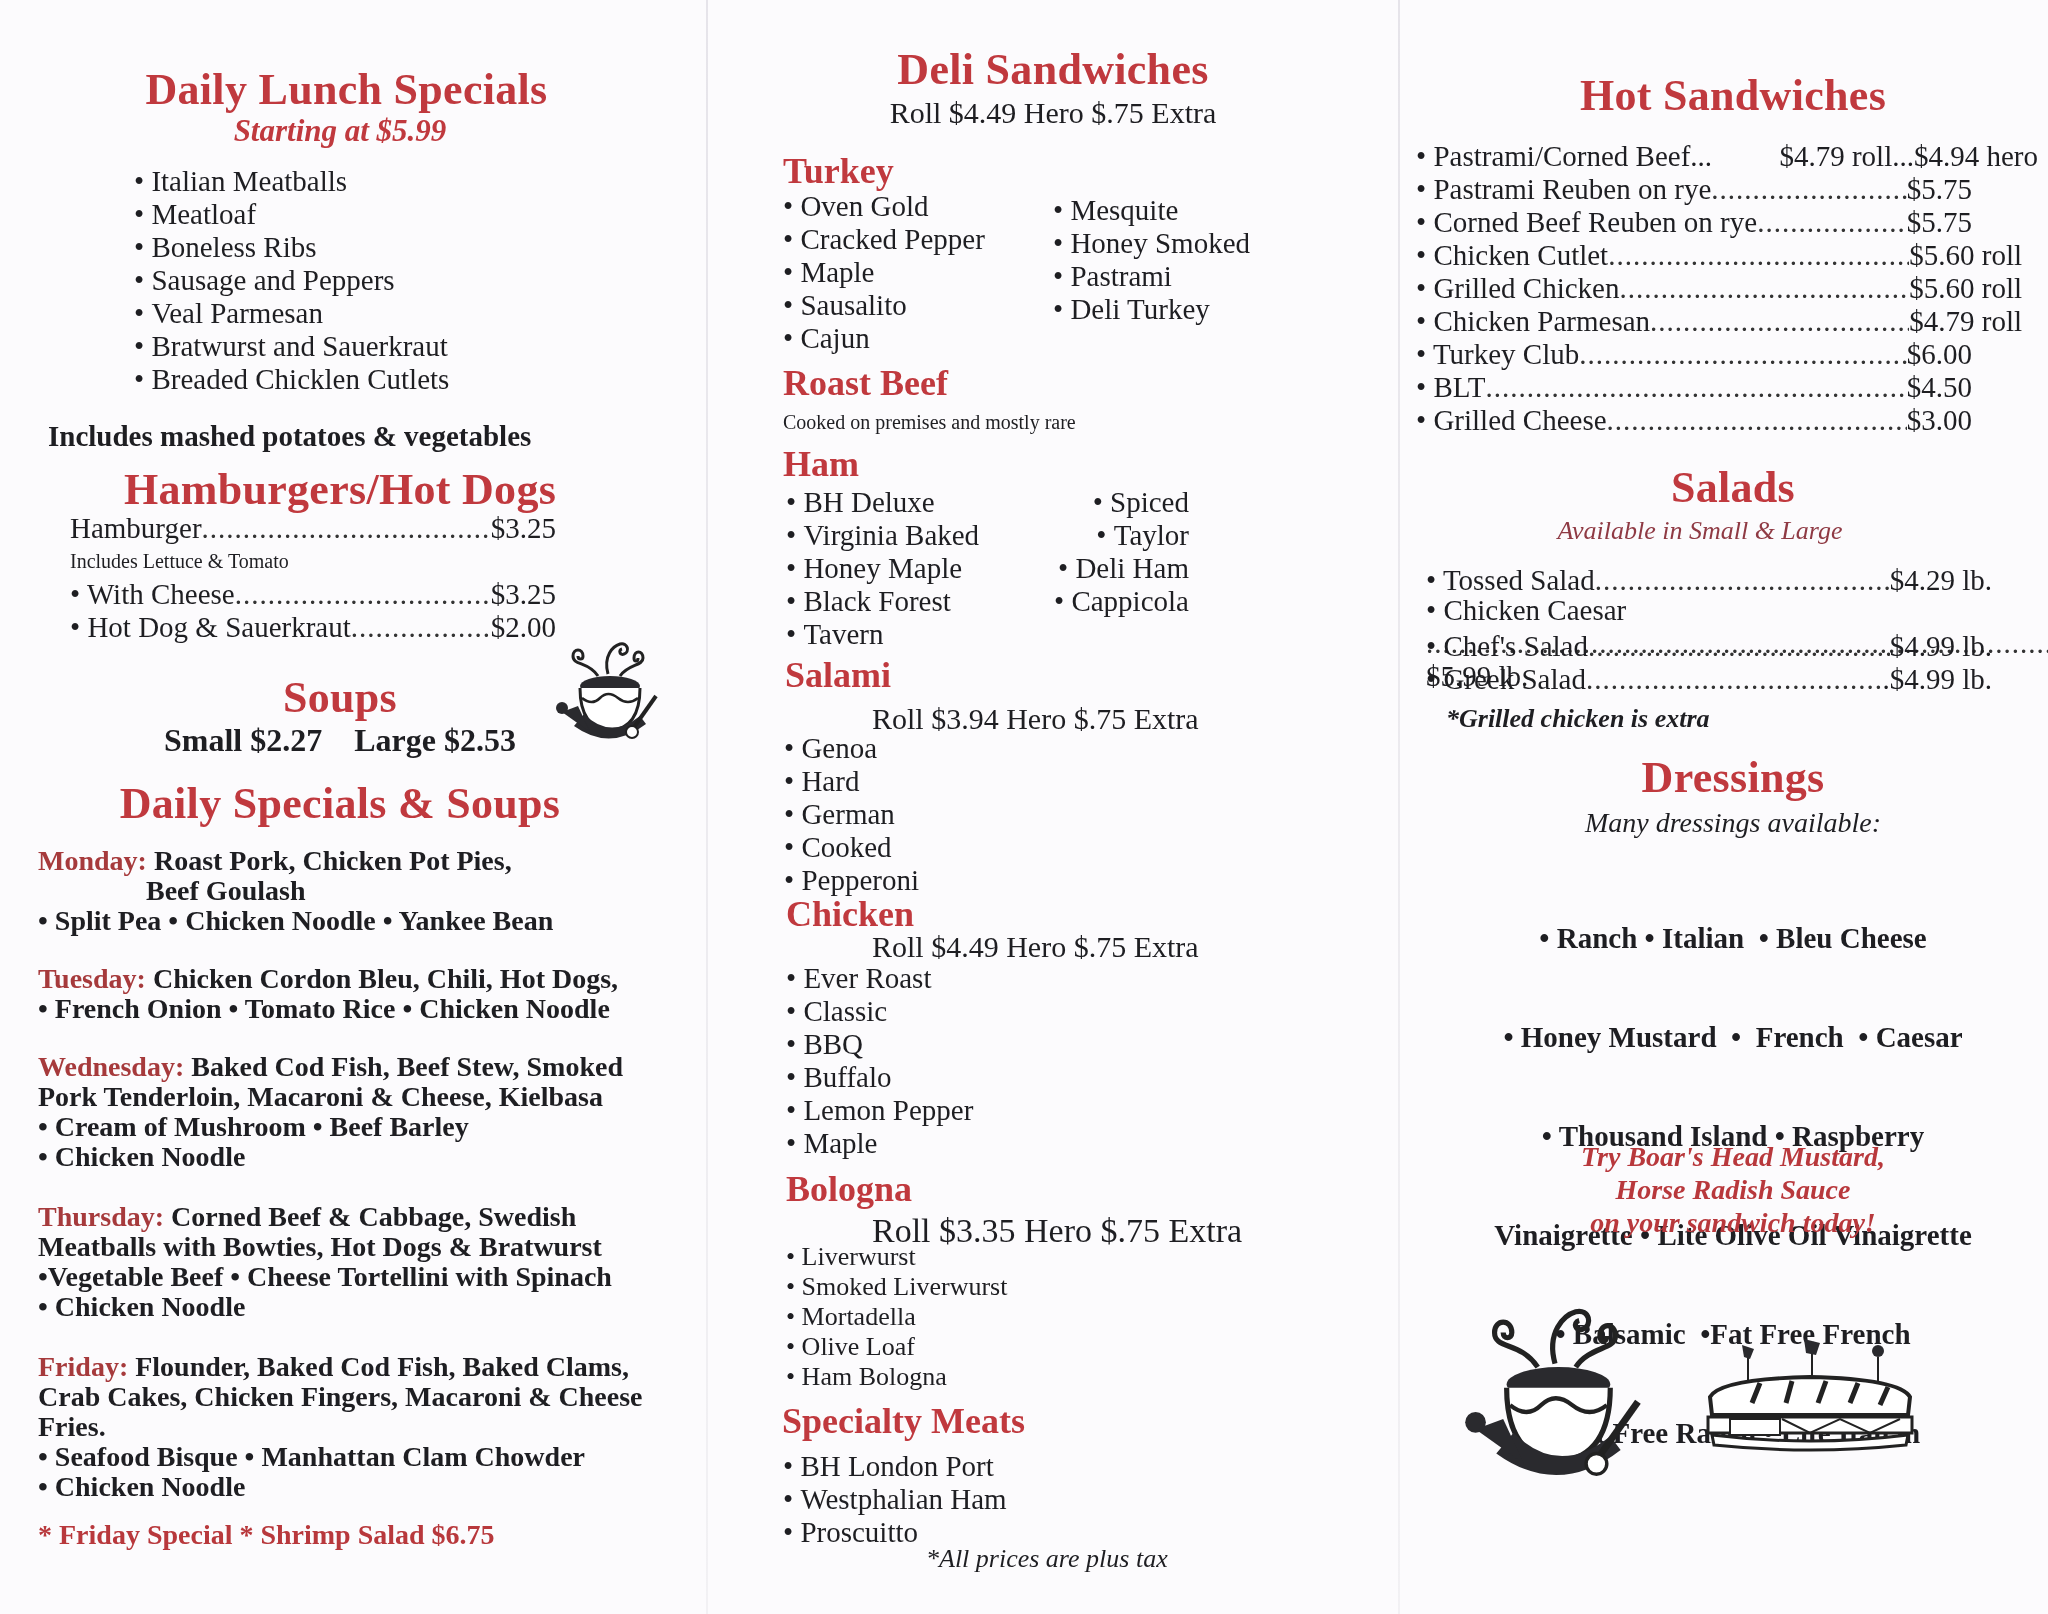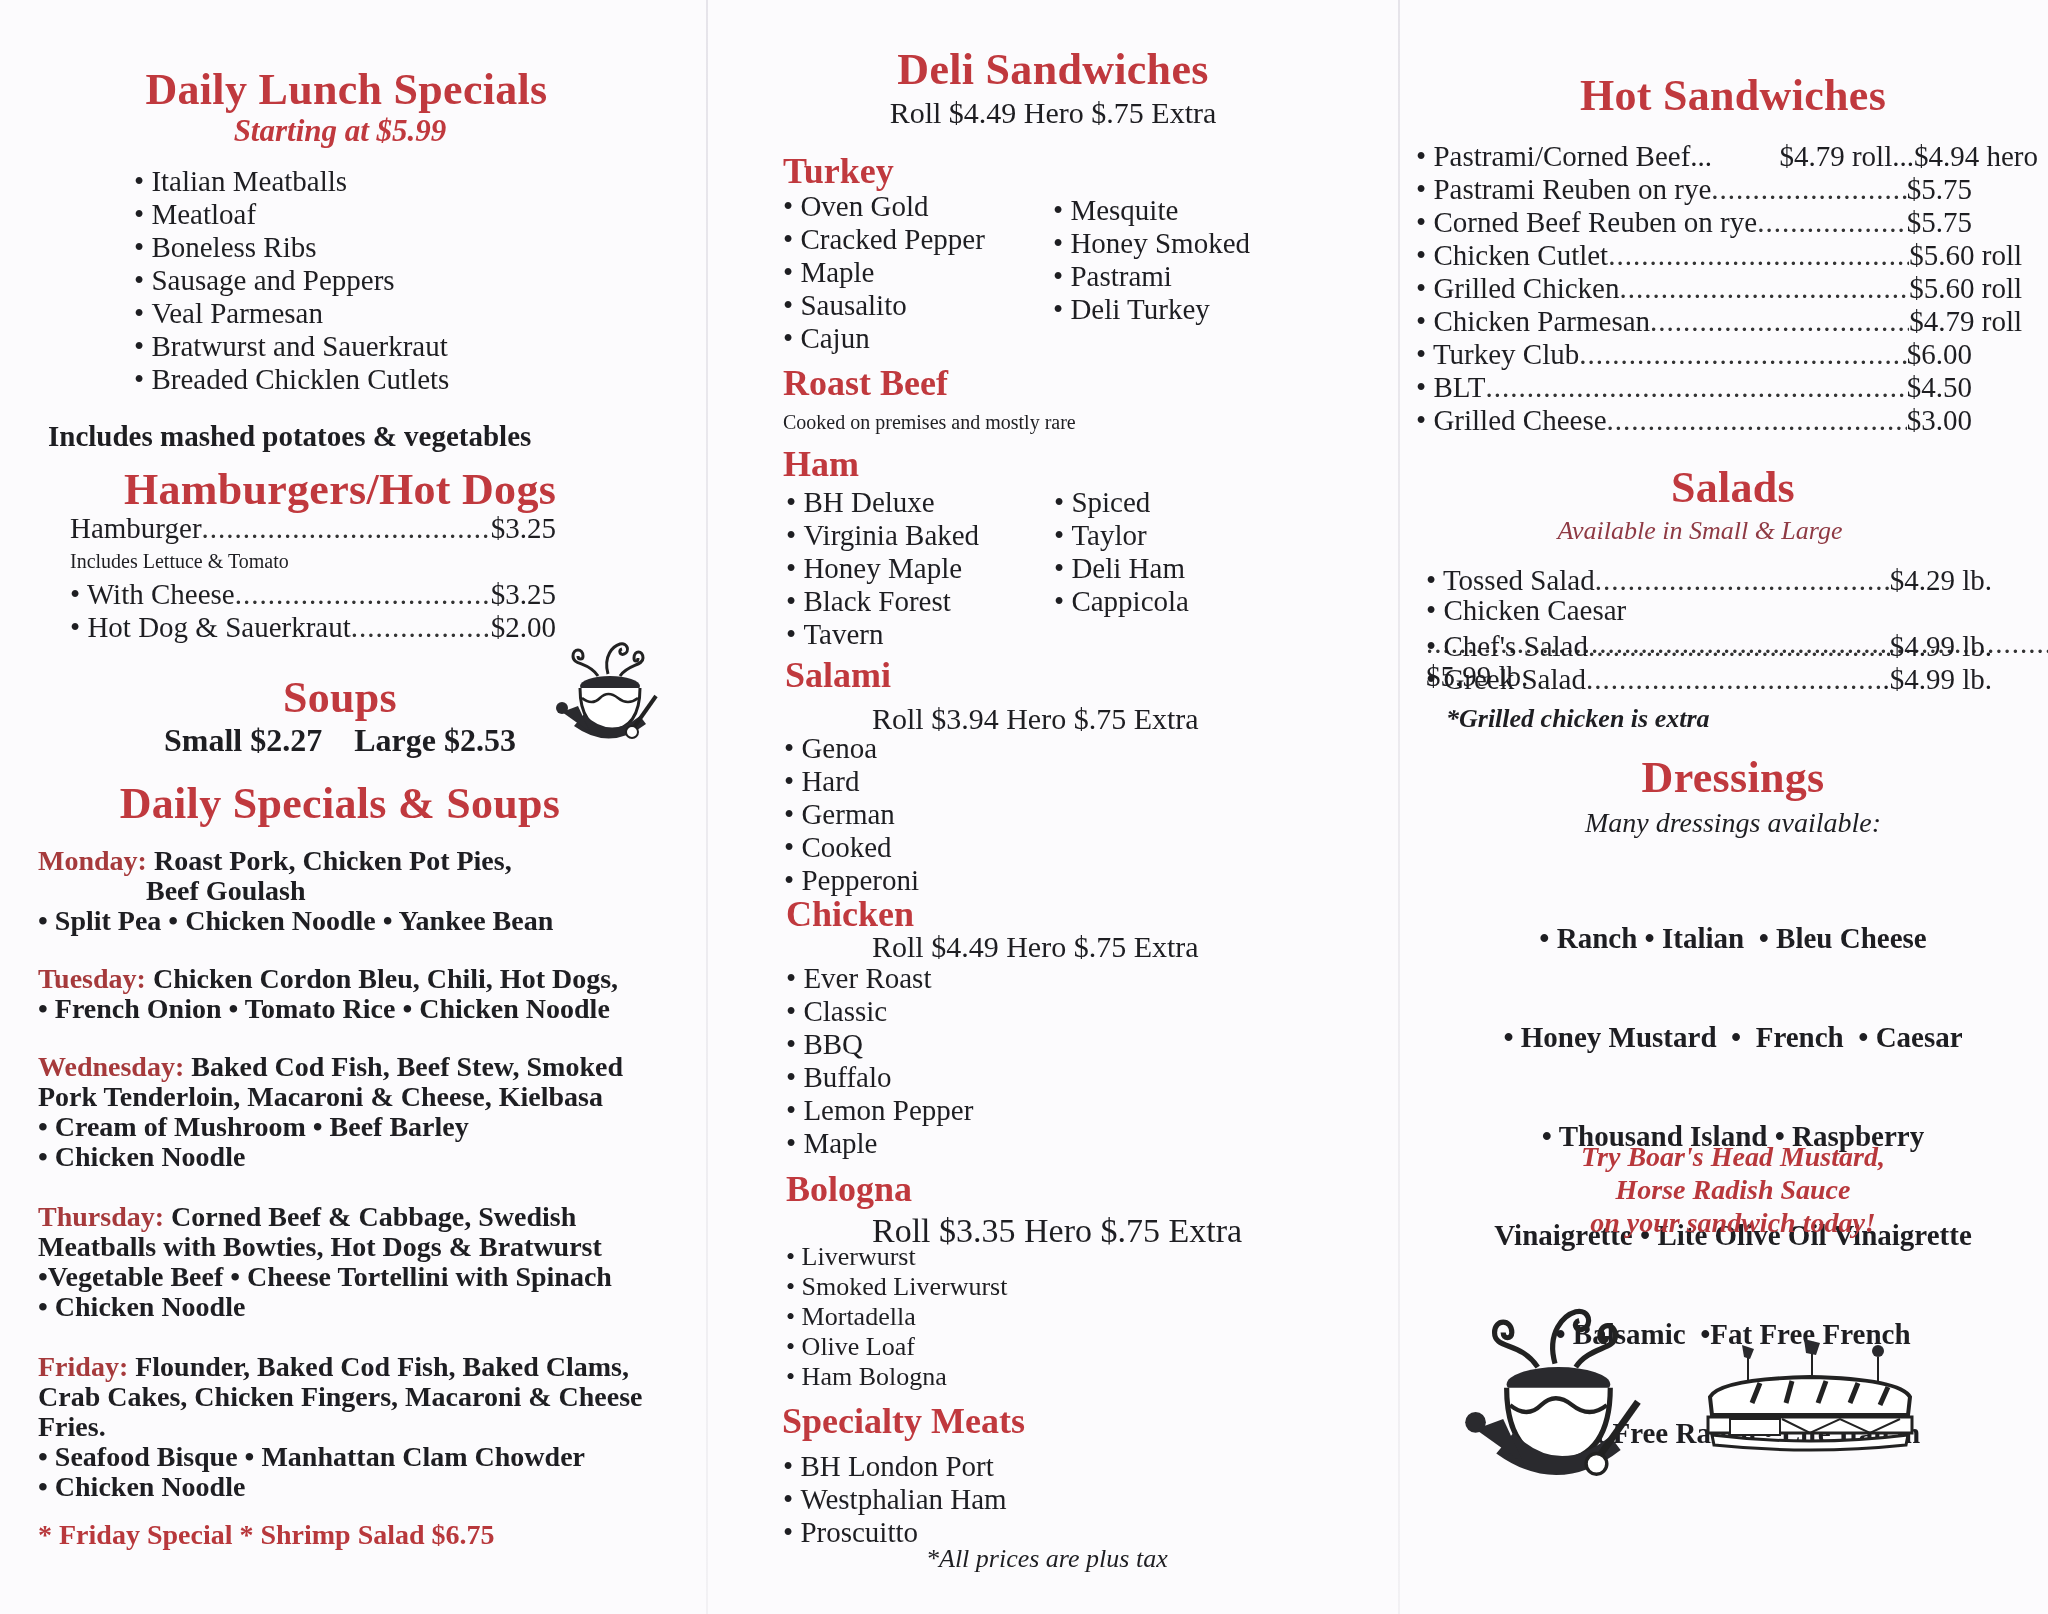--- a/index.html
+++ b/index.html
@@ -141,21 +141,21 @@
     <div class="txt" style="left:783px;top:406px;">Cooked on premises  and mostly rare</div>
 
     <div class="h2" style="left:783px;top:443px;">Ham</div>
     <ul class="list" style="left:786px;top:486px;">
       <li>BH Deluxe</li>
       <li>Virginia Baked</li>
       <li>Honey Maple</li>
       <li>Black Forest</li>
       <li>Tavern</li>
     </ul>
-    <ul class="list" style="left:1054px;top:486px;">
+    <ul class="list" style="left:1054px;top:486px;text-align:right;">
       <li>Spiced</li>
       <li>Taylor</li>
       <li>Deli Ham</li>
       <li>Cappicola</li>
     </ul>
 
     <div class="h2" style="left:785px;top:654px;">Salami</div>
     <div class="txt" style="left:872px;top:702px;font-size:30px;">Roll $3.94  Hero $.75 Extra</div>
     <ul class="list" style="left:784px;top:732px;">
       <li>Genoa</li>

